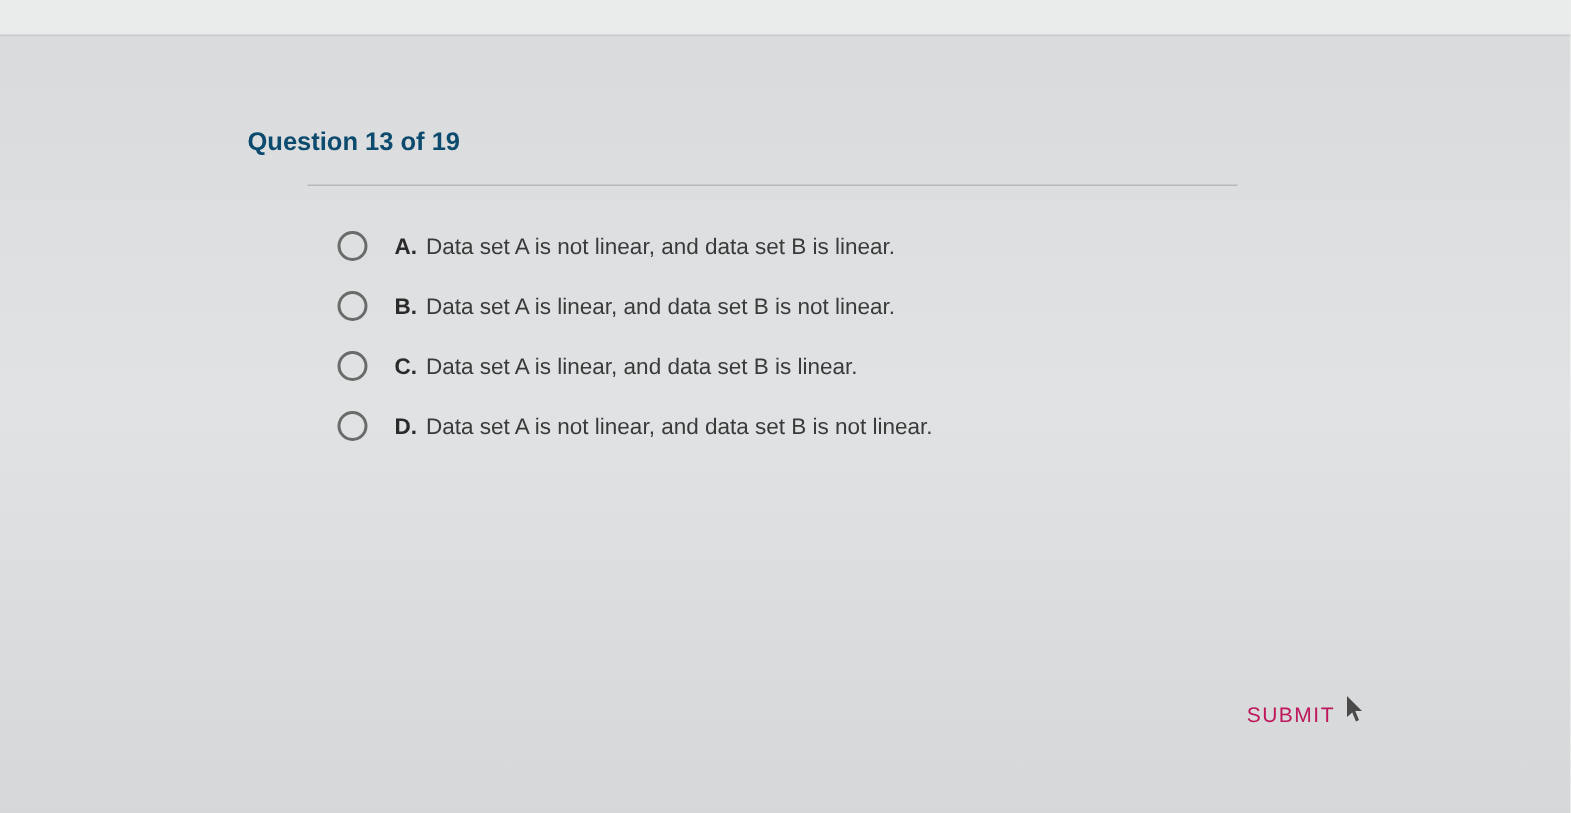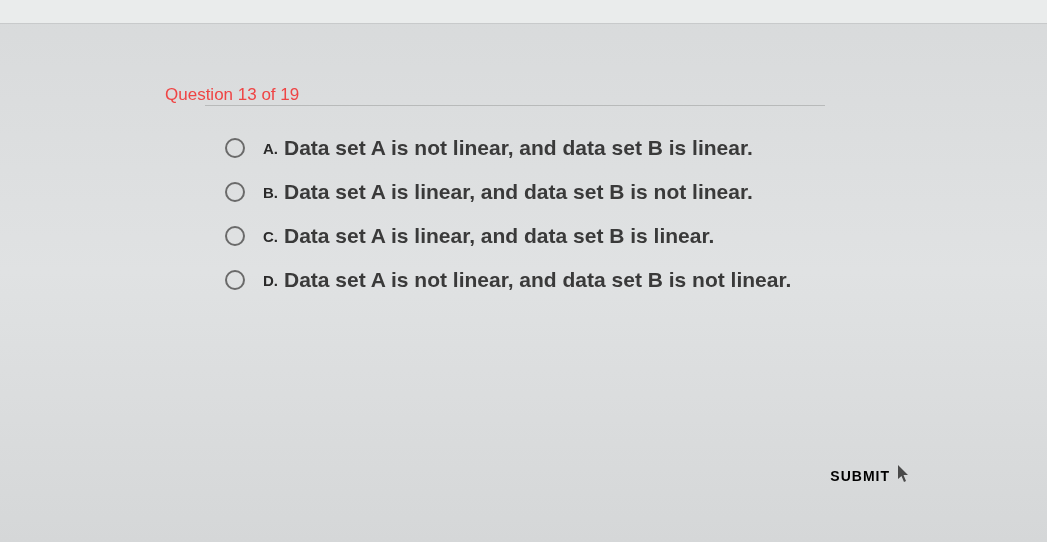--- a/index.html
+++ b/index.html
@@ -25,22 +25,23 @@
       border-bottom: 1px solid #c8cacb;
     }
     .question-container {
       position: absolute;
       top: 85px;
       left: 165px;
       width: 720px;
     }
     .question-header {
       font-size: 17px;
-      font-weight: 400;
-      color: #ef4444;
+      font-weight: 700;
+      color: #0c4a6e;
+      margin-bottom: 18px;
       filter: blur(0.3px);
     }
     .question-text {
       font-size: 16px;
       color: #3a3a3a;
       line-height: 1.45;
       margin-bottom: 35px;
       max-width: 640px;
       filter: blur(0.3px);
     }
@@ -71,35 +72,34 @@
       cursor: pointer;
     }
     .option-letter {
       font-weight: 700;
       color: #2a2a2a;
       font-size: 15px;
       margin-right: 6px;
     }
     .option-text {
       color: #3a3a3a;
-      font-size: 21px;
-      font-weight: bold;
+      font-size: 15px;
     }
     .submit-area {
       position: absolute;
       bottom: 55px;
       right: 135px;
       display: flex;
       align-items: center;
       gap: 8px;
     }
     .submit-button {
       font-size: 14px;
-      font-weight: 700;
-      color: #000000;
+      font-weight: 400;
+      color: #be185d;
       letter-spacing: 1px;
       filter: blur(0.5px);
       cursor: pointer;
       background: none;
       border: none;
     }
     .cursor-icon {
       color: #5a5a5a;
       font-size: 16px;
       filter: blur(0.3px);

